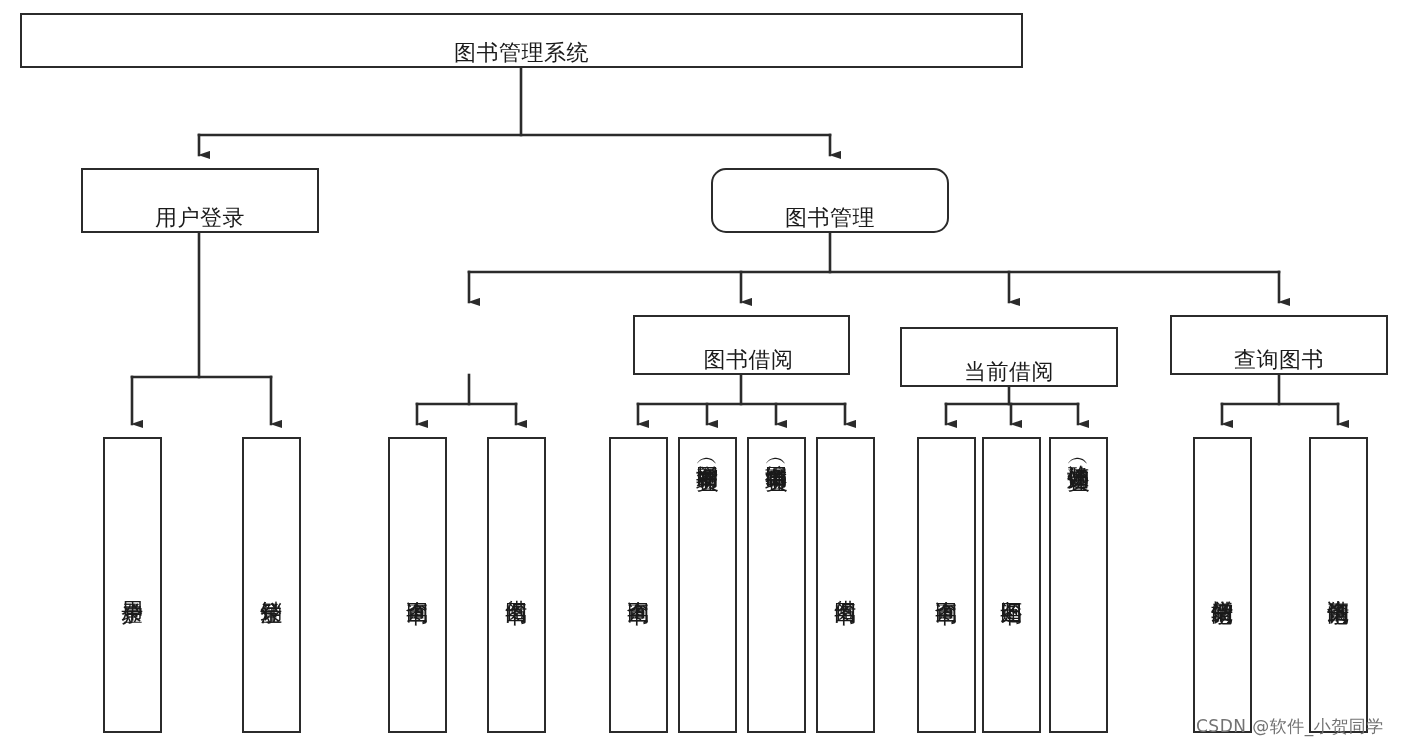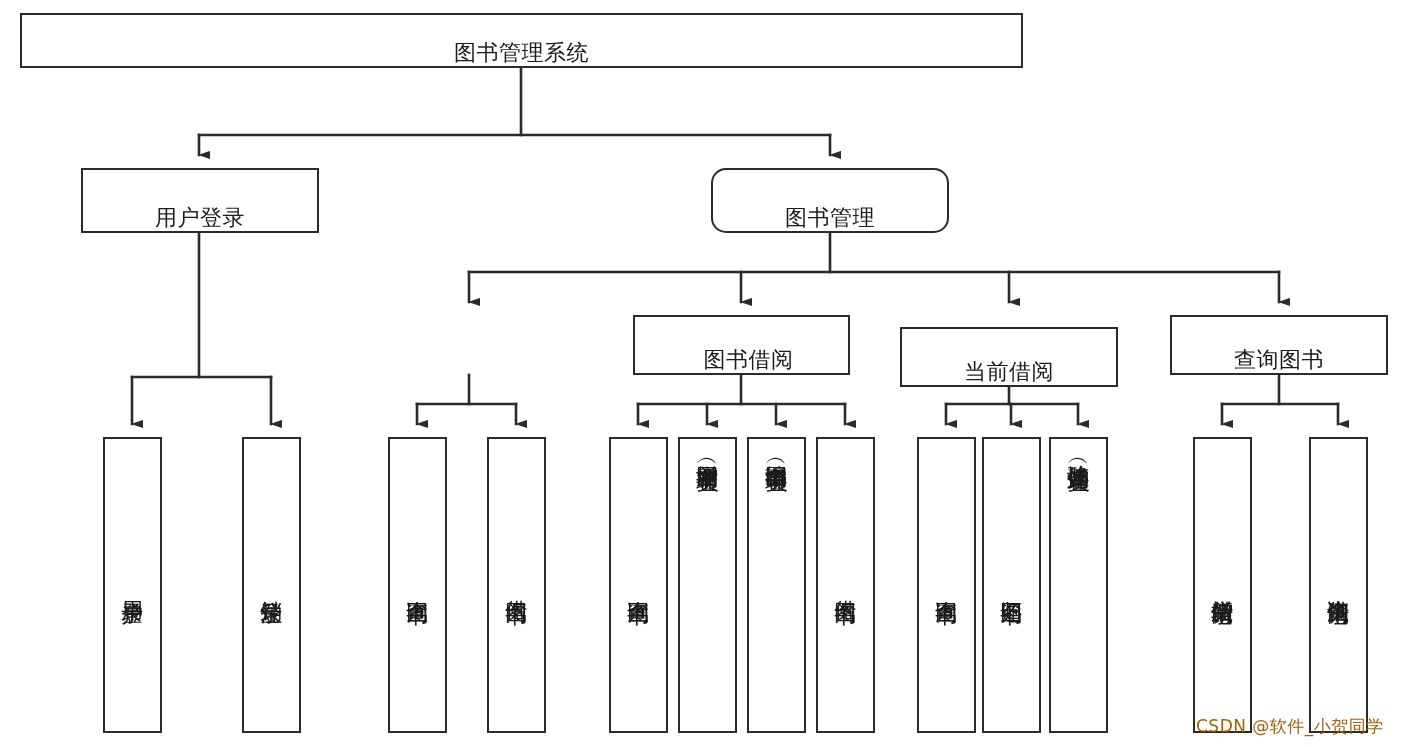--- a/index.html
+++ b/index.html
@@ -64,21 +64,21 @@
     line-height: 1.06;
     letter-spacing: 1px;
     white-space: nowrap;
   }
   .node.vertical.centered {
     align-items: center;
     padding-top: 0;
   }
   .watermark {
     position: absolute;
-    color: #a16207;
+    color: #737373;
     font-size: 17px;
     white-space: nowrap;
     letter-spacing: 0.5px;
     pointer-events: none;
   }
 </style>
 </head>
 <body>
 
 <div id="diagram-root">

